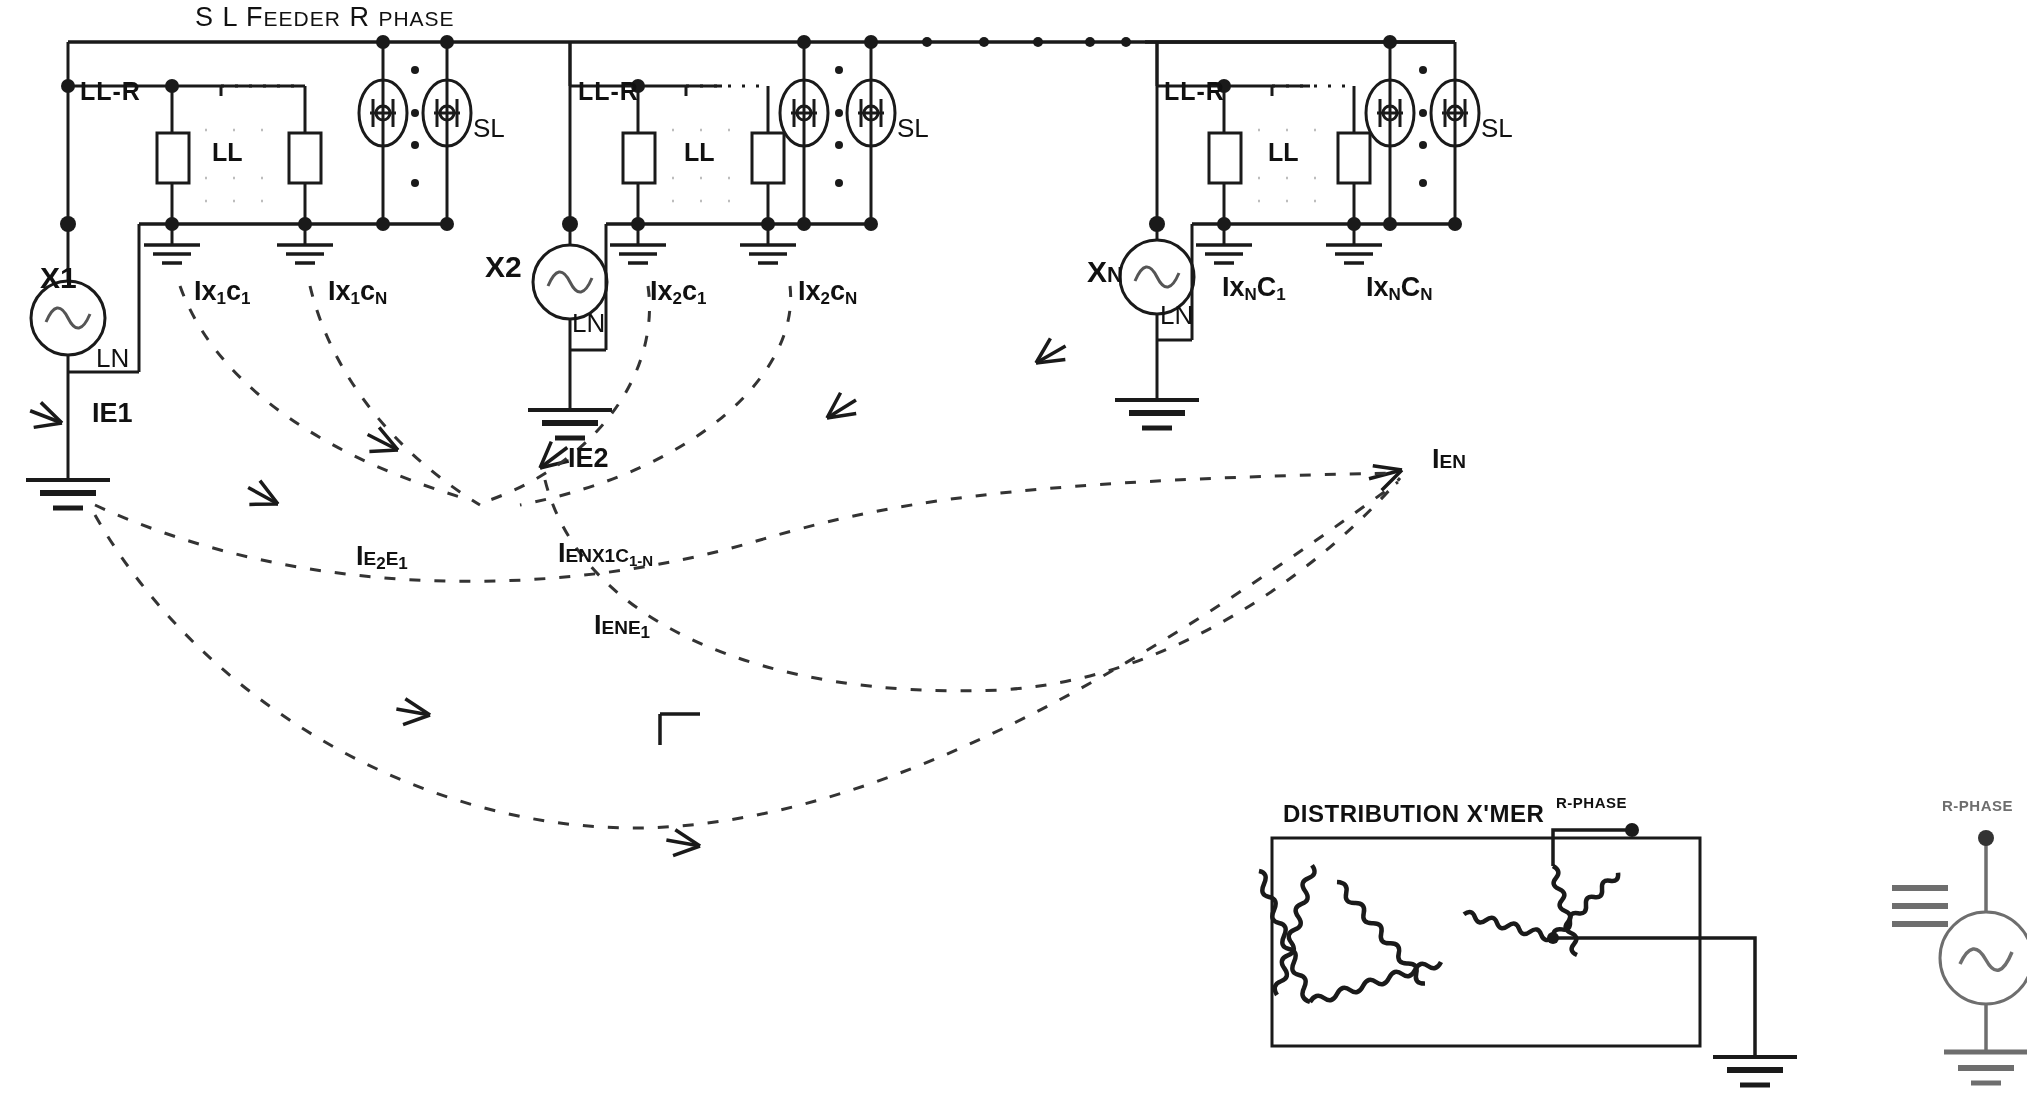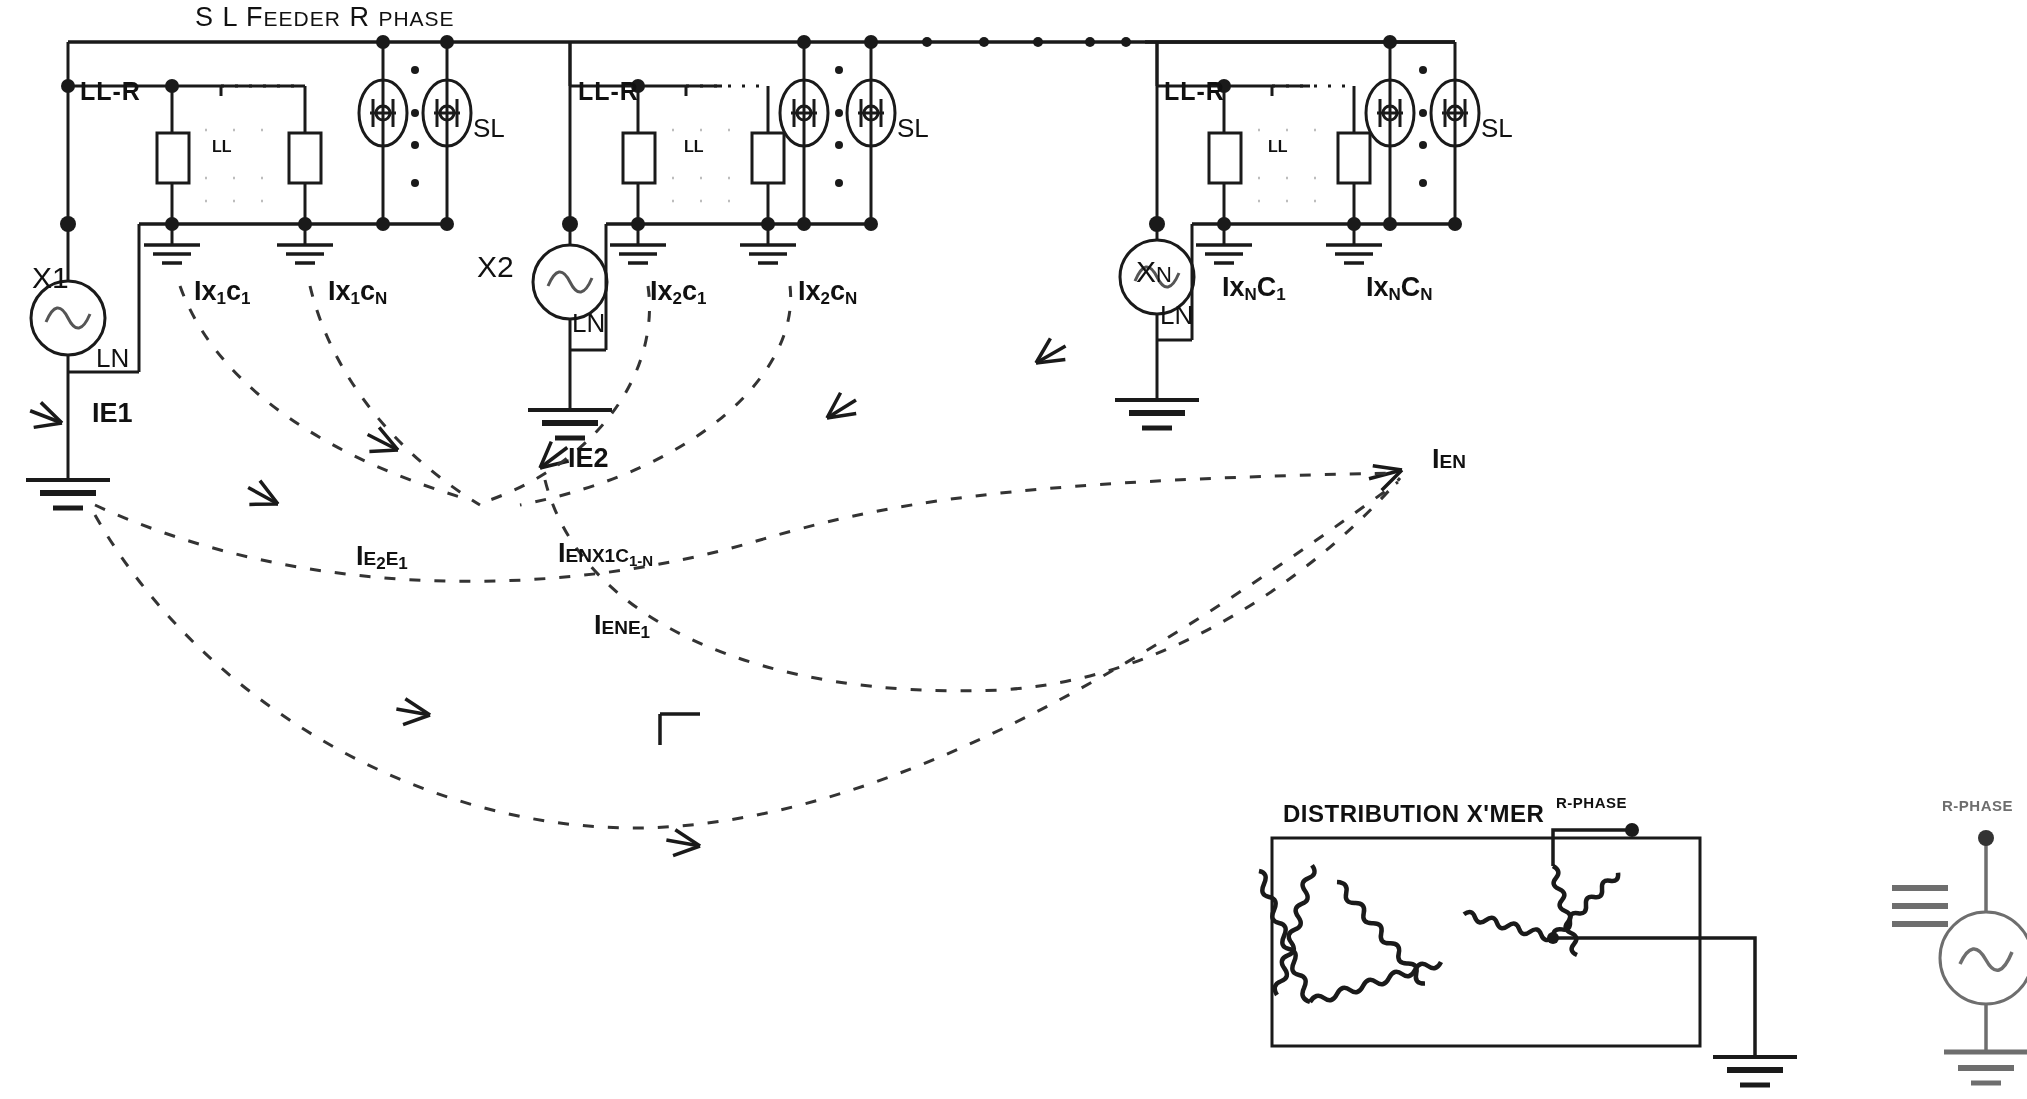--- a/index.html
+++ b/index.html
@@ -10,27 +10,27 @@
     overflow:hidden;
     position:relative;
   }
   #stage{position:absolute;left:0;top:0;width:1786px;height:1099px;}
   svg.diagram{position:absolute;left:0;top:0;width:2027px;height:1099px;}
   .lbl{position:absolute;white-space:nowrap;font-family:"Liberation Sans", sans-serif;color:#111;}
   .title{
     font-size:27px;letter-spacing:1px;font-weight:400;
   }
   .title .sc{font-size:21px;}
-  .big{font-size:30px;font-weight:400;}
+  .big{font-size:30px;font-weight:700;margin-left:8px;}
   .mid{font-size:26px;font-weight:400;}
   .cur{font-size:27px;font-weight:700;}
   .cur sub{font-size:17px;font-weight:700;vertical-align:-0.25em;}
   .cur .sm{font-size:19px;font-weight:700;}
   .sl{font-size:26px;font-weight:400;}
-  .ll{font-size:16px;font-weight:700;}
+  .ll{font-size:25px;font-weight:700;}
   .llr{font-size:25px;font-weight:700;letter-spacing:1px;margin-top:24px;}
   .xmer{font-size:24px;font-weight:700;letter-spacing:.5px;}
   .rph{font-size:15px;font-weight:700;letter-spacing:.5px;}
   .grey{color:#6e6e6e;}
 </style>
 </head>
 <body>
 
 <div id="stage">
 
@@ -395,21 +395,21 @@
   <div class="lbl cur" style="left:650px;top:276px;">
     <span>Ix</span><sub>2</sub><span>c</span><sub>1</sub>
   </div>
   <div class="lbl cur" style="left:798px;top:276px;">
     <span>Ix</span><sub>2</sub><span>c</span><sub>N</sub>
   </div>
 
   <div class="lbl llr" style="left:1164px;top:53px;">LL-R</div>
   <div class="lbl ll" style="left:1268px;top:138px;">LL</div>
   <div class="lbl sl" style="left:1481px;top:113px;">SL</div>
-  <div class="lbl big" style="left:1136px;top:255px;">
+  <div class="lbl big" style="left:1079px;top:255px;">
     <span style="font-size:30px;">X</span><span style="font-size:22px;">N</span>
   </div>
   <div class="lbl mid" style="left:1160px;top:300px;">LN</div>
   <div class="lbl cur" style="left:1432px;top:444px;">
     <span>I</span><span class="sm">EN</span>
   </div>
   <div class="lbl cur" style="left:1222px;top:272px;">
     <span>Ix</span><sub>N</sub><span>C</span><sub>1</sub>
   </div>
   <div class="lbl cur" style="left:1366px;top:272px;">

